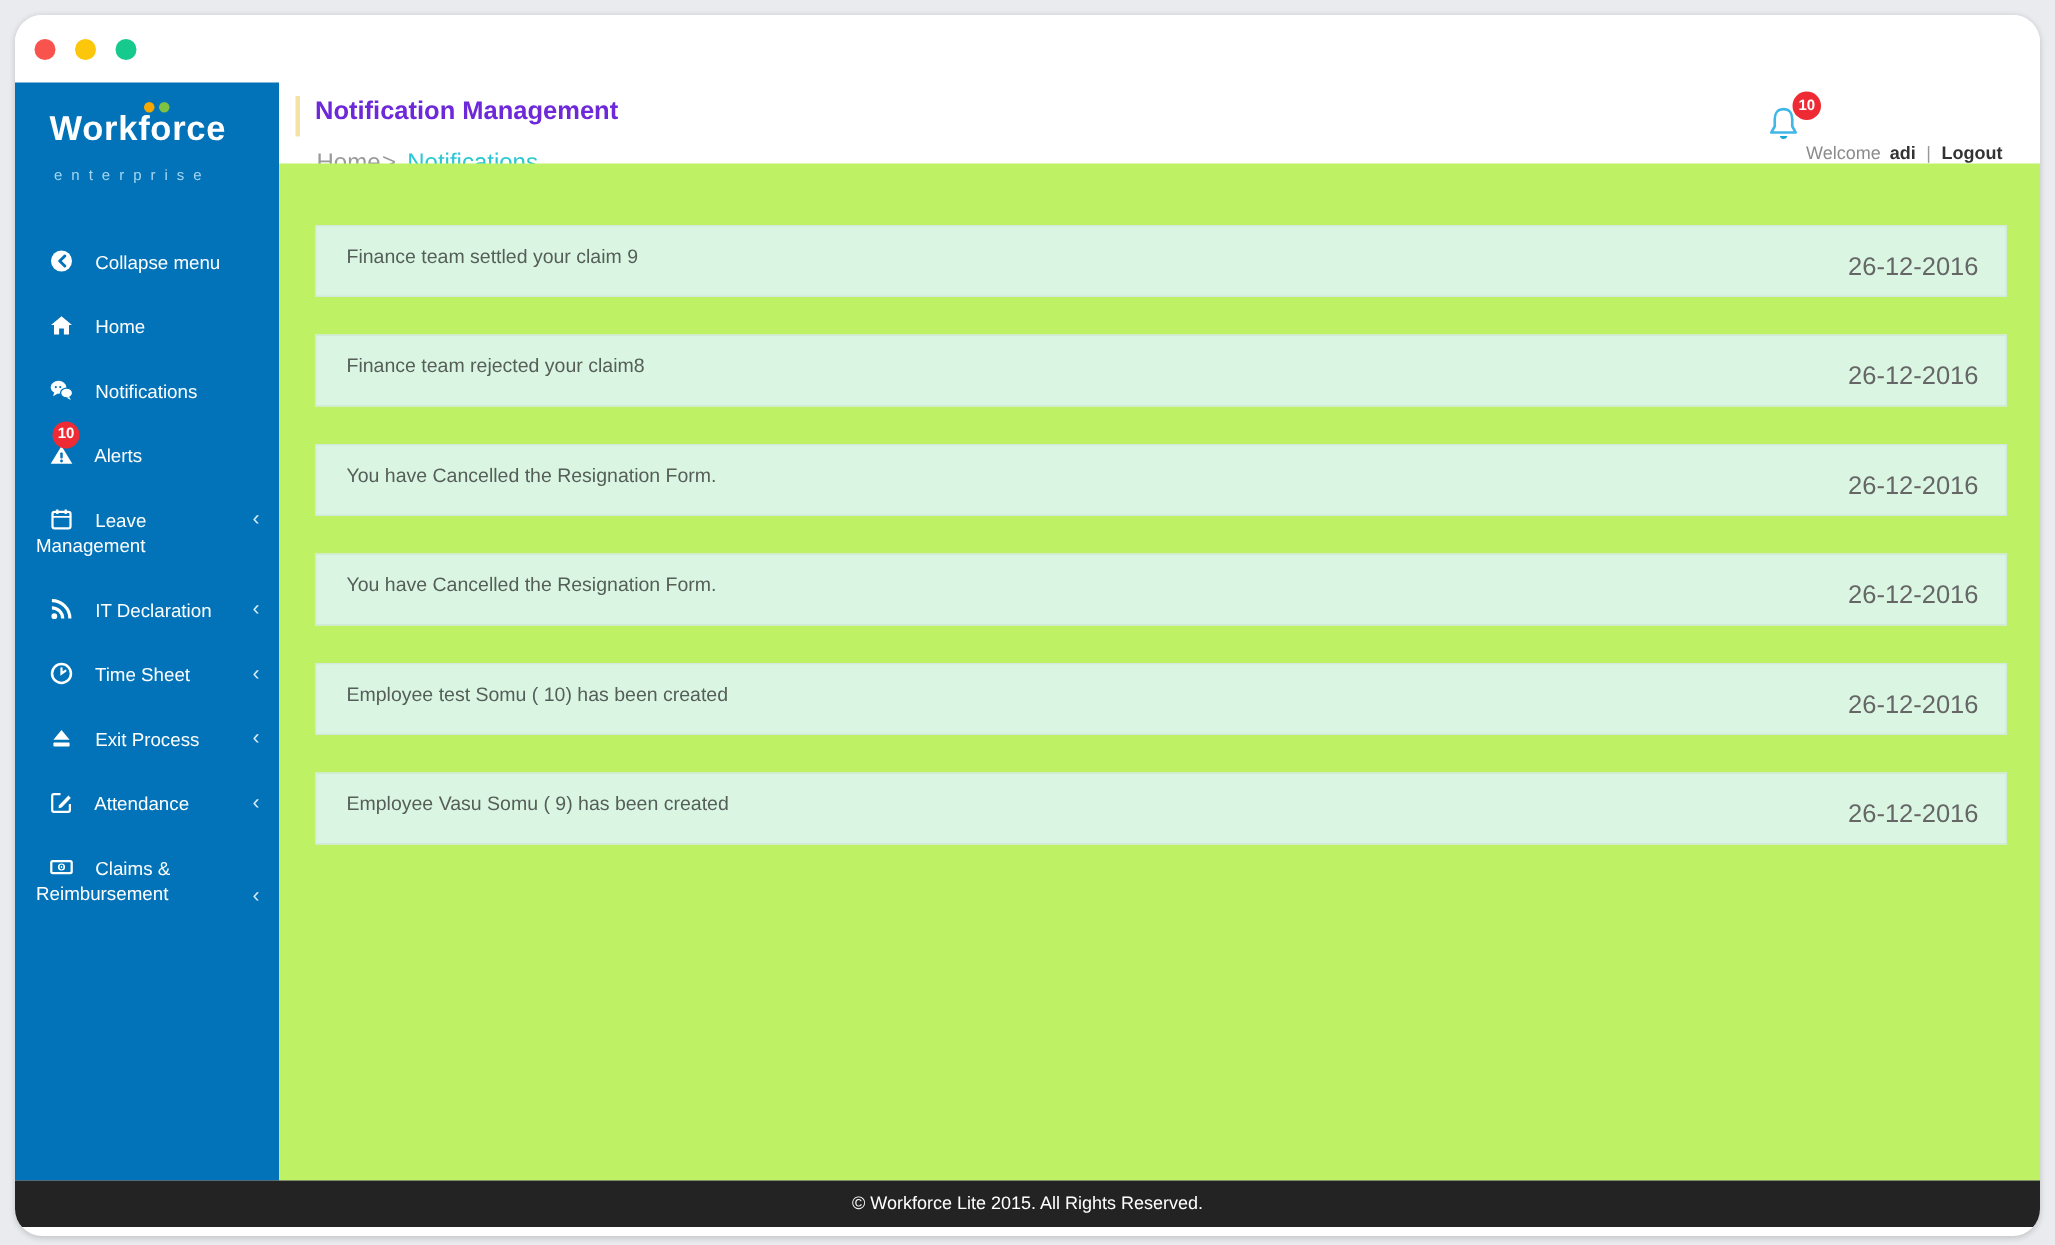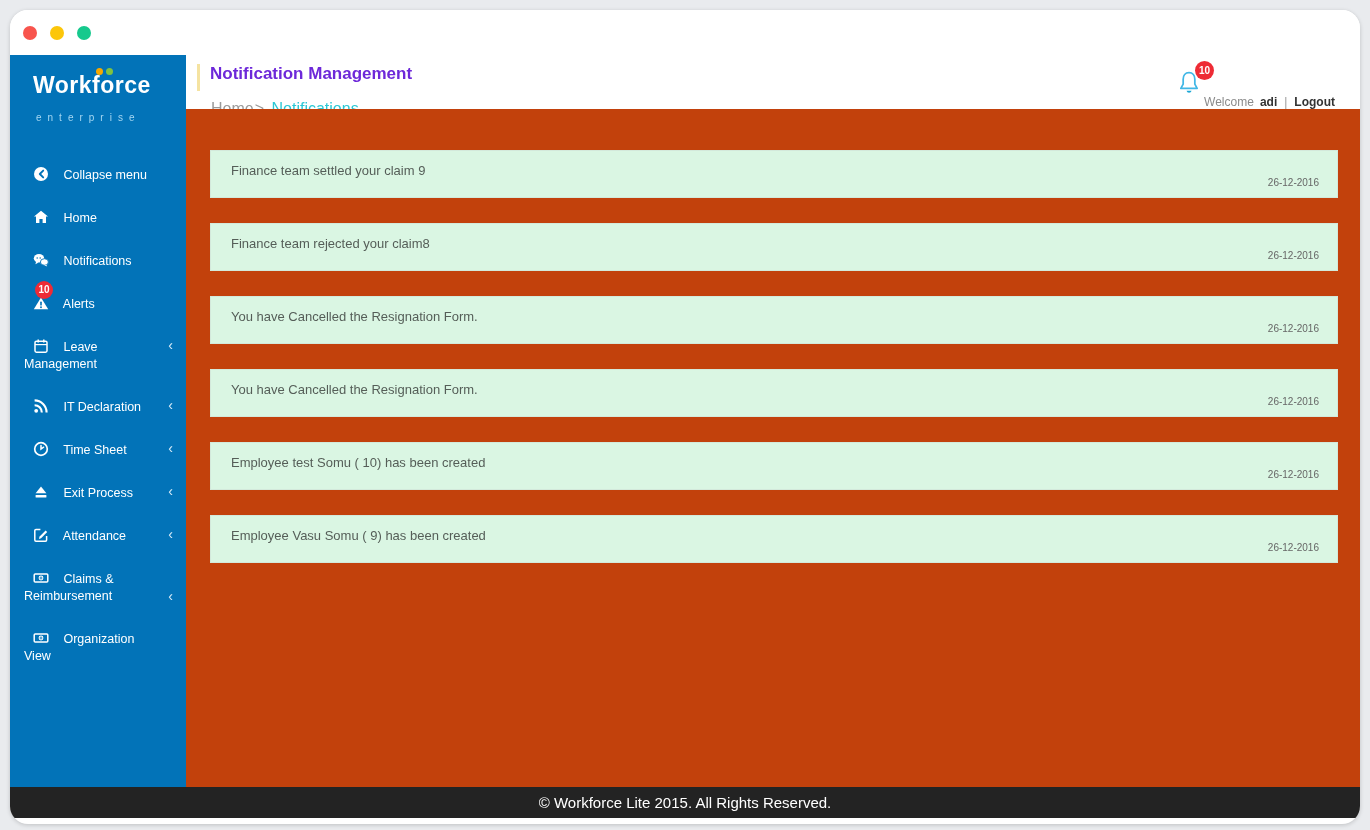--- a/index.html
+++ b/index.html
@@ -95,40 +95,40 @@
     display: flex; align-items: flex-end; font-size: 12px;
   }
   .welcome-label { color: #8b8b8b; margin-right: 6px; }
   .user-name { color: #333; font-weight: bold; cursor: pointer; }
   .user-sep { color: #999; margin: 0 7px; }
   .logout-link { color: #333; font-weight: bold; cursor: pointer; }
 
   
   .main {
     position: absolute; left: 176px; right: 0; top: 99px; bottom: 37px;
-    background: #c2410c; overflow: hidden;
+    background: #bef264; overflow: hidden;
   }
   .cards { padding: 41px 22px 0 24px; }
   .card {
     position: relative; height: 48px; margin-bottom: 25px;
     background: #daf6e3; border: 1px solid #d3e9db;
   }
   .card-msg {
     position: absolute; left: 20px; top: 12px;
     font-size: 13px; color: #555e58;
   }
   .card-date {
     position: absolute; right: 18px; bottom: 9px;
-    font-size: 10px; color: #666;
+    font-size: 17px; color: #666;
   }
 
   
   .footer {
     position: absolute; left: 0; right: 0; bottom: 6px; height: 31px;
-    background: #232323; color: #fff; font-size: 15px;
+    background: #232323; color: #fff; font-size: 12px;
     text-align: center; line-height: 31px; margin-top: 45px;
   }
 </style>
 </head>
 <body>
 
 <div class="window">
 
   <div class="chrome">
     <span class="tl-dot tl-close"></span>
@@ -237,28 +237,20 @@
       <div class="side-item two-line">
         <span class="icon"><svg width="16" height="16" viewBox="0 0 16 16">
               <rect x="1.2" y="4" width="13.6" height="8" rx="1" fill="none" stroke="#fff" stroke-width="1.5"></rect>
               <circle cx="8" cy="8" r="2.4" fill="#fff"></circle>
               <ellipse cx="8" cy="8" rx="0.9" ry="1.2" fill="none" stroke="#0273b8" stroke-width="0.8"></ellipse>
             </svg></span>
         <span class="lbl">Claims &amp; Reimbursement</span>
         <span class="chev">‹</span>
       </div>
 
-      <div class="side-item">
-        <span class="icon"><svg width="16" height="16" viewBox="0 0 16 16">
-              <rect x="1.2" y="4" width="13.6" height="8" rx="1" fill="none" stroke="#fff" stroke-width="1.5"></rect>
-              <circle cx="8" cy="8" r="2.4" fill="#fff"></circle>
-              <ellipse cx="8" cy="8" rx="0.9" ry="1.2" fill="none" stroke="#0273b8" stroke-width="0.8"></ellipse>
-            </svg></span>
-        <span class="lbl">Organization View</span>
-      </div>
 
     </div>
   </div>
 
   <div class="header">
     <span class="title-tick"></span>
     <div class="page-title">Notification Management</div>
     <div class="breadcrumb">
       <span class="crumb-home">Home</span><span class="crumb-sep">&gt;</span>
       <span class="crumb-current">Notifications</span>

